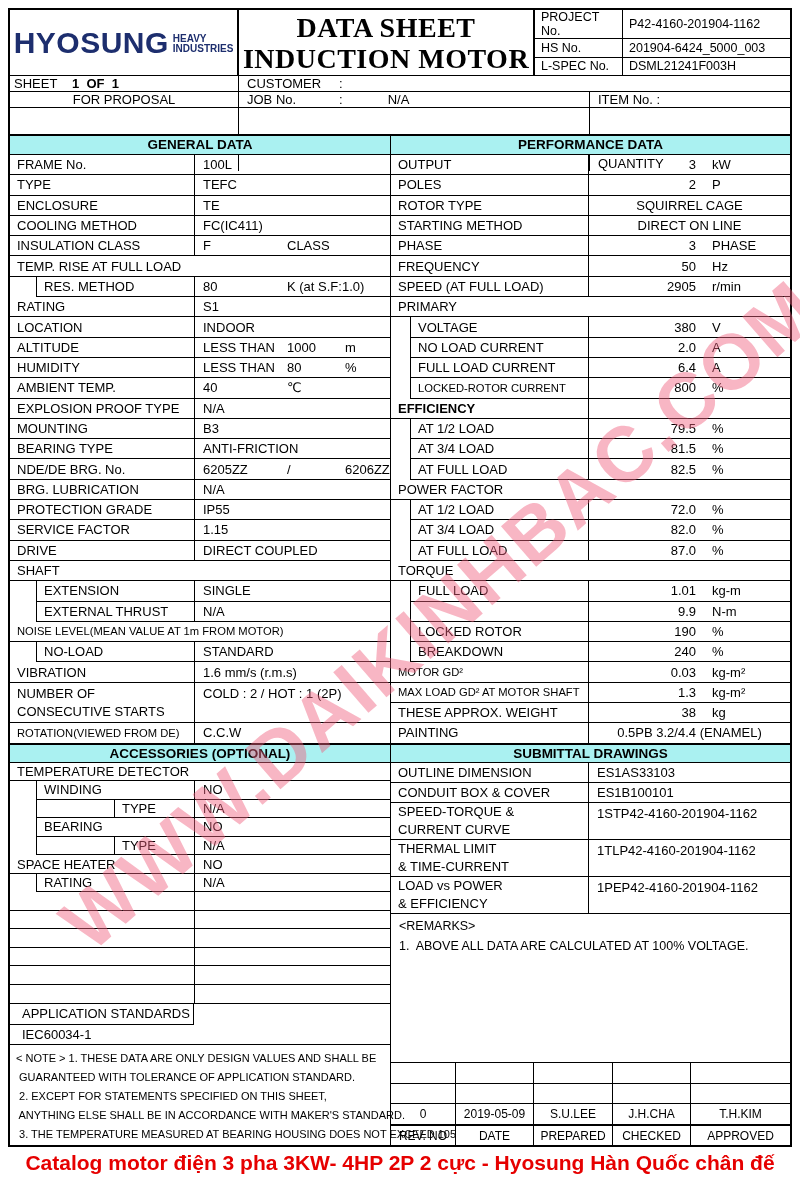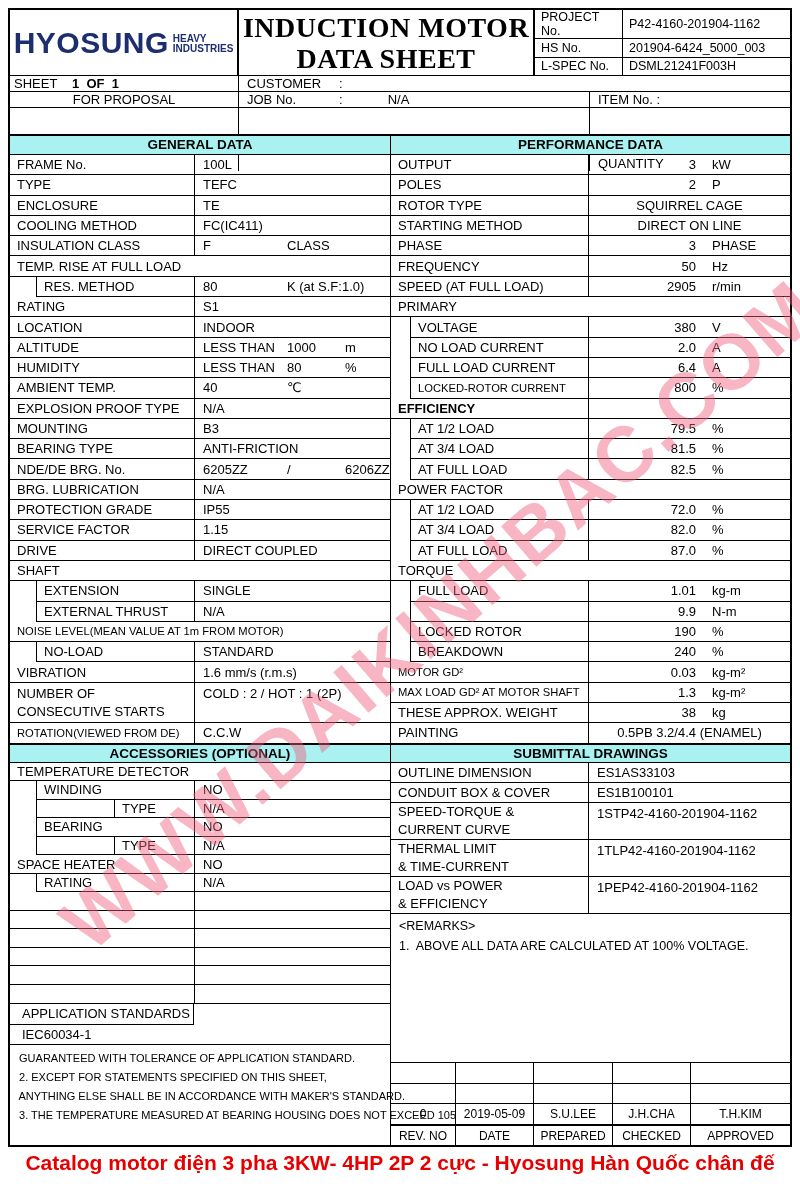--- a/index.html
+++ b/index.html
@@ -112,22 +112,22 @@
     <div class="logo-cell">
       <div class="logo-wrap">
         <span class="brand">HYOSUNG</span>
         <span class="brand-sub">
           <span>HEAVY</span><br>
           <span>INDUSTRIES</span>
         </span>
       </div>
     </div>
     <div class="title-cell">
+      <div>DATA SHEET</div>
       <div>INDUCTION MOTOR</div>
-      <div>DATA SHEET</div>
     </div>
     <div class="proj-cell" id="project-rows">
         <div class="proj-row">
           <div class="proj-label">PROJECT No.</div>
           <div class="proj-value">P42-4160-201904-1162</div>
         </div>
         <div class="proj-row">
           <div class="proj-label">HS No.</div>
           <div class="proj-value">201904-6424_5000_003</div>
         </div>
@@ -552,21 +552,21 @@
             </div>
             <div class="vwrap">
               <span class="val"></span>
             </div>
           </div>
         </div></div>
     <div class="appstd">
       <div class="box">APPLICATION STANDARDS</div>
     </div>
     <div class="iec">IEC60034-1</div>
-    <div class="notes" id="notes"><div> GUARANTEED WITH TOLERANCE OF APPLICATION STANDARD.</div><div> 2. EXCEPT FOR STATEMENTS SPECIFIED ON THIS SHEET,</div><div> ANYTHING ELSE SHALL BE IN ACCORDANCE WITH MAKER'S STANDARD.</div><div> 3. THE TEMPERATURE MEASURED AT BEARING HOUSING DOES NOT EXCEED 105</div></div>
+    <div class="notes" id="notes"><div>&lt; NOTE &gt; 1. THESE DATA ARE ONLY DESIGN VALUES AND SHALL BE</div><div> GUARANTEED WITH TOLERANCE OF APPLICATION STANDARD.</div><div> 2. EXCEPT FOR STATEMENTS SPECIFIED ON THIS SHEET,</div><div> ANYTHING ELSE SHALL BE IN ACCORDANCE WITH MAKER'S STANDARD.</div><div> 3. THE TEMPERATURE MEASURED AT BEARING HOUSING DOES NOT EXCEED 105</div></div>
   </div>
 
   <div class="colR">
     <div class="sechdr">PERFORMANCE DATA</div>
     <div id="performance-rows" style="display:contents"><div class="trow u1">
           <div class="inner">
             <div class="lblcell" style="width: 197px;">
               <span class="lbl">OUTPUT</span>
             </div>
             <div class="vwrap">

